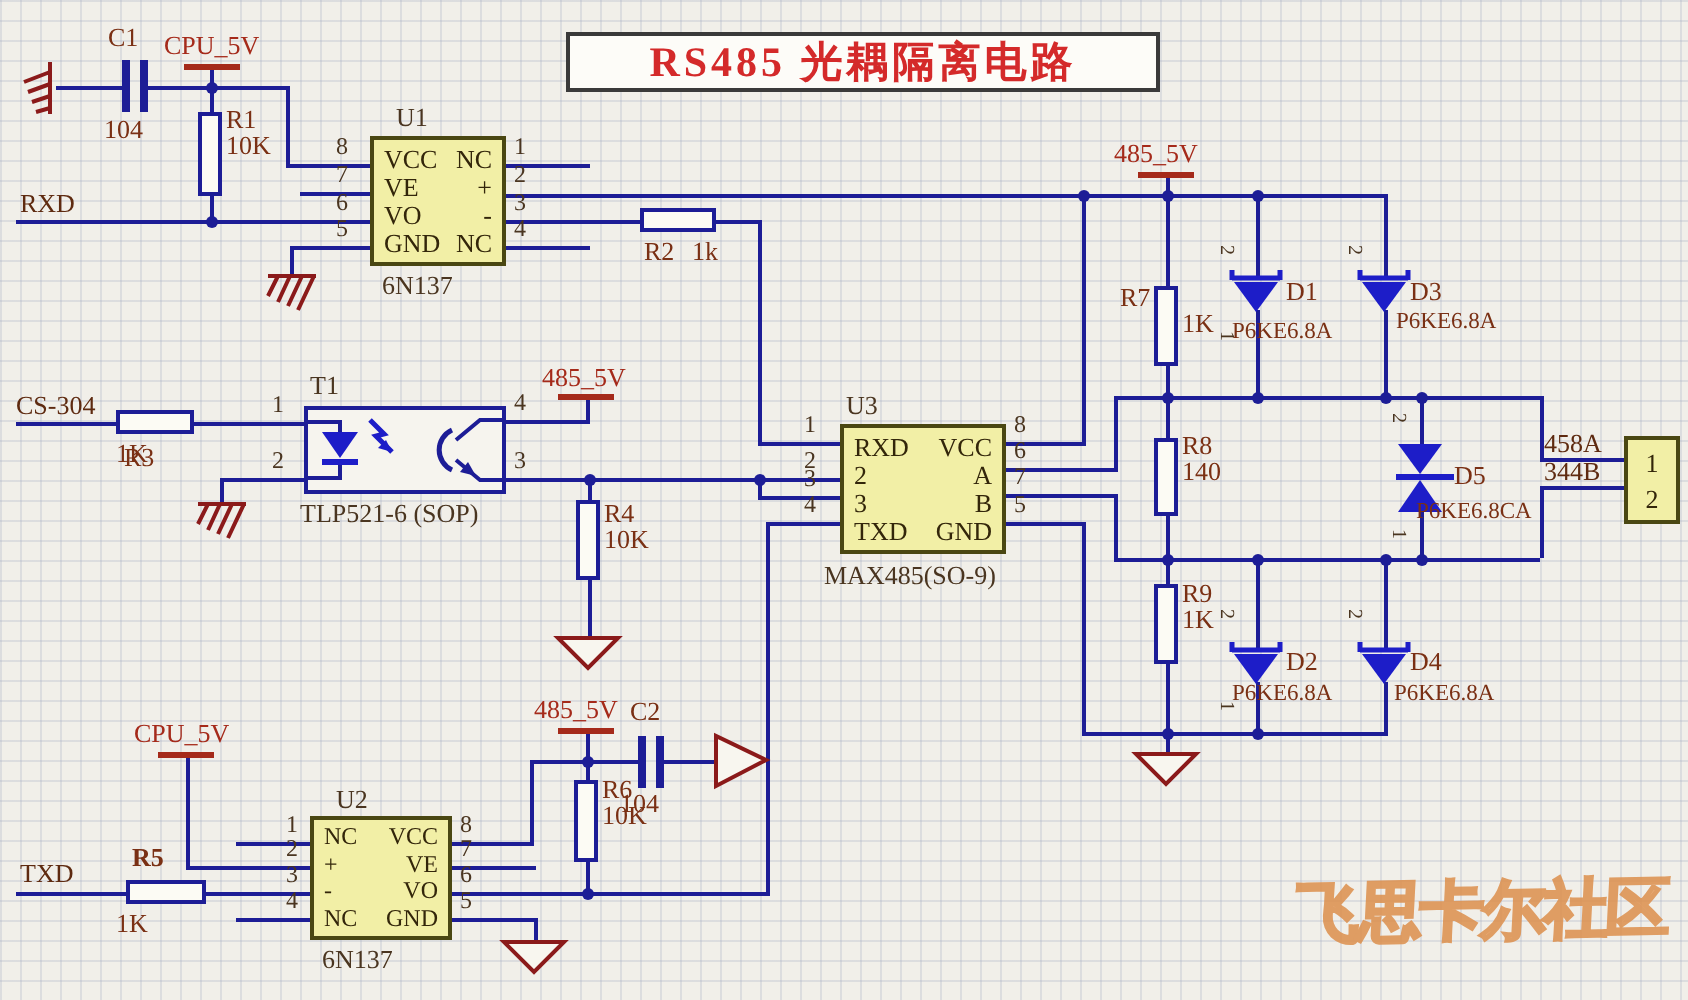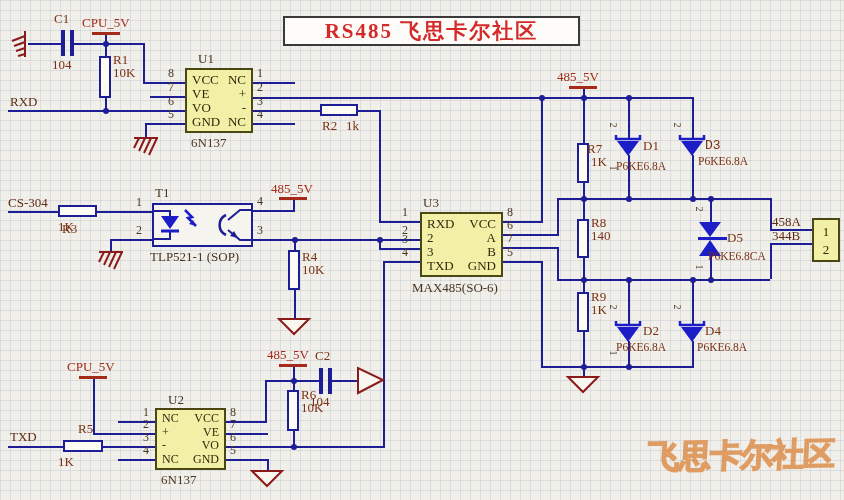--- a/index.html
+++ b/index.html
@@ -36,21 +36,21 @@
     -webkit-text-stroke:1.5px #dd8f4c;opacity:.85;transform:skewX(-4deg) rotate(-1deg);
     letter-spacing:-1px;white-space:nowrap;}
   svg{position:absolute;overflow:visible;}
 </style>
 </head>
 <body>
 
 <div class="sheet">
 
   <div class="title-box">
-    <span>RS485 飞思卡尔社区</span>
+    <span>RS485 光耦隔离电路</span>
   </div>
 
   <div class="abs" id="wires">
       <div class="w" style="left: 28px; top: 43px; width: 34px; height: 2px;"></div>
       <div class="w" style="left: 74px; top: 43px; width: 69px; height: 2px;"></div>
       <div class="w" style="left: 143px; top: 82px; width: 42px; height: 2px;"></div>
       <div class="w" style="left: 150px; top: 96px; width: 35px; height: 2px;"></div>
       <div class="w" style="left: 8px; top: 110px; width: 177px; height: 2px;"></div>
       <div class="w" style="left: 145px; top: 123px; width: 40px; height: 2px;"></div>
       <div class="w" style="left: 253px; top: 82px; width: 42px; height: 2px;"></div>
@@ -206,21 +206,21 @@
   <svg width="101" height="44" style="left:152px;top:203px;">
     <path d="M0,8 H18 V13 M18,27 V36 H0" stroke="#1d1d96" stroke-width="2" fill="none"></path>
     <polygon points="9,13 27,13 18,26" fill="#1d1dc8"></polygon>
     <path d="M9,28 H27" stroke="#1d1dc8" stroke-width="3" fill="none"></path>
     <path d="M33,7 L40,14 L36,15 L44,23" stroke="#1d1dc8" stroke-width="2.5" fill="none"></path>
     <polygon points="44,23 37,21 41,17" fill="#1d1dc8"></polygon>
     <path d="M99,7 H88 L76,17 M76,27 L88,37 H99" stroke="#1d1d96" stroke-width="2" fill="none"></path>
     <path d="M74,12 A11 11 0 0 0 74,32" stroke="#1d1d96" stroke-width="2.5" fill="none"></path>
     <polygon points="86,35 78,33 82,28" fill="#1d1d96"></polygon>
   </svg>
-  <span class="part" style="left:150px;top:250px;">TLP521-1 (SOP)</span>
+  <span class="part" style="left:150px;top:250px;">TLP521-6 (SOP)</span>
   <span class="pin" style="left:136px;top:196px;">1</span>
   <span class="pin" style="left:136px;top:224px;">2</span>
   <span class="pin" style="left:257px;top:195px;">4</span>
   <span class="pin" style="left:257px;top:224px;">3</span>
   <svg width="30" height="20" style="left:96px;top:250px;">
     <path d="M3,2 L27,2 M8,2 L3,12 M14,2 L8,15 M20,2 L13,17 M26,2 L18,19" stroke="#8b1a1a" stroke-width="2" fill="none"></path>
   </svg>
 
   <span class="pwr" style="left:271px;top:182px;">485_5V</span>
   <div class="pwrbar" style="left:279px;top:197px;width:28px;"></div>
@@ -244,36 +244,36 @@
       </div>
     <div class="row">
         <span>3</span>
         <span>B</span>
       </div>
     <div class="row">
         <span>TXD</span>
         <span>GND</span>
       </div>
   </div>
-  <span class="part" style="left:412px;top:281px;">MAX485(SO-6)</span>
+  <span class="part" style="left:412px;top:281px;">MAX485(SO-9)</span>
   <span class="pin" style="left:402px;top:206px;">1</span>
   <span class="pin" style="left:402px;top:224px;">2</span>
   <span class="pin" style="left:402px;top:233px;">3</span>
   <span class="pin" style="left:402px;top:246px;">4</span>
   <span class="pin" style="left:507px;top:206px;">8</span>
   <span class="pin" style="left:507px;top:219px;">6</span>
   <span class="pin" style="left:507px;top:232px;">7</span>
   <span class="pin" style="left:507px;top:246px;">5</span>
 
   <span class="pwr" style="left:67px;top:360px;">CPU_5V</span>
   <div class="pwrbar" style="left:79px;top:376px;width:28px;"></div>
 
   <span class="net" style="left:10px;top:430px;">TXD</span>
   <div class="res" style="left:63px;top:440px;width:40px;height:12px;"></div>
-  <span class="t" style="left:78px;top:422px;">R5</span>
+  <span class="t" style="left:66px;top:422px;font-weight:bold;">R5</span>
   <span class="t" style="left:58px;top:455px;">1K</span>
 
   <span class="part" style="left:168px;top:393px;">U2</span>
   <div class="chip" style="left:155px;top:408px;width:71px;height:62px;">
     <div class="row" style="font-size:12px;">
         <span>NC</span>
         <span>VCC</span>
       </div>
     <div class="row" style="font-size:12px;">
         <span>+</span>
@@ -313,21 +313,21 @@
   <span class="t" style="left:315px;top:349px;">C2</span>
   <span class="t" style="left:310px;top:395px;">104</span>
   <svg width="28" height="27" style="left:357px;top:367px;">
     <polygon points="1,1 1,26 26,13" fill="#f8f6ef" stroke="#8b1a1a" stroke-width="2"></polygon>
   </svg>
 
   <span class="pwr" style="left:557px;top:70px;">485_5V</span>
   <div class="pwrbar" style="left:569px;top:86px;width:28px;"></div>
 
   <div class="res" style="left:577px;top:143px;width:12px;height:40px;"></div>
-  <span class="t" style="left:587px;top:142px;">R7</span>
+  <span class="t" style="left:560px;top:142px;">R7</span>
   <span class="t" style="left:591px;top:155px;">1K</span>
 
   <div class="res" style="left:577px;top:219px;width:12px;height:39px;"></div>
   <span class="t" style="left:591px;top:216px;">R8</span>
   <span class="t" style="left:591px;top:229px;">140</span>
 
   <div class="res" style="left:577px;top:292px;width:12px;height:40px;"></div>
   <span class="t" style="left:591px;top:290px;">R9</span>
   <span class="t" style="left:591px;top:303px;">1K</span>
   <svg width="33" height="18" style="left:567px;top:376px;">
@@ -341,21 +341,21 @@
   <span class="rot" style="left:610px;top:120px;">2</span>
   <span class="rot" style="left:610px;top:163px;">1</span>
   <span class="t" style="left:643px;top:139px;">D1</span>
   <span class="dsub" style="left:616px;top:160px;">P6KE6.8A</span>
 
   <svg width="26" height="24" style="left:679px;top:134px;">
     <path d="M1,6 V1 M25,6 V1 M1,5 H25" stroke="#1d1dc8" stroke-width="2.5" fill="none"></path>
     <polygon points="2,7 24,7 13,22" fill="#1d1dc8"></polygon>
   </svg>
   <span class="rot" style="left:674px;top:120px;">2</span>
-  <span class="t" style="left:705px;top:139px;font-family:Liberation Mono, monospace;">D3</span>
+  <span class="t" style="left:705px;top:139px;">D3</span>
   <span class="dsub" style="left:698px;top:155px;">P6KE6.8A</span>
 
   <svg width="26" height="24" style="left:615px;top:320px;">
     <path d="M1,6 V1 M25,6 V1 M1,5 H25" stroke="#1d1dc8" stroke-width="2.5" fill="none"></path>
     <polygon points="2,7 24,7 13,22" fill="#1d1dc8"></polygon>
   </svg>
   <span class="rot" style="left:610px;top:302px;">2</span>
   <span class="rot" style="left:610px;top:348px;">1</span>
   <span class="t" style="left:643px;top:324px;">D2</span>
   <span class="dsub" style="left:616px;top:341px;">P6KE6.8A</span>

